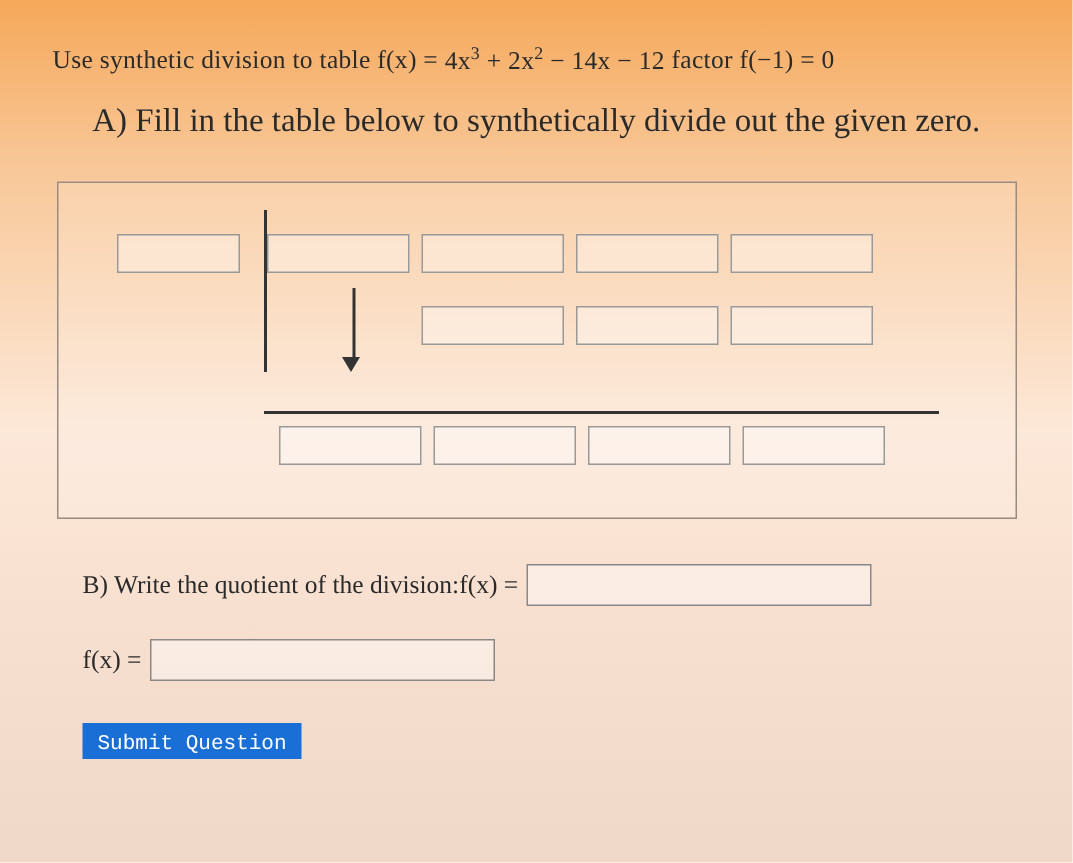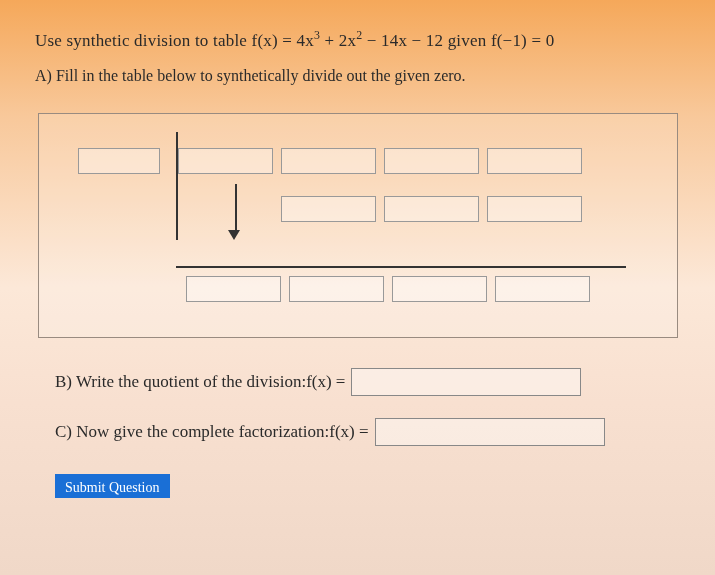--- a/index.html
+++ b/index.html
@@ -12,22 +12,23 @@
     color: #2a2a2a;
     position: relative;
     overflow: hidden;
   }
   .prompt-line {
     font-size: 17px;
     margin-bottom: 16px;
     letter-spacing: 0.2px;
   }
   .part-a {
-    font-size: 16px;
+    font-size: 22px;
     margin-bottom: 28px;
+    text-align: center;
   }
   .math-var { }
   .sup { font-size: 0.7em; vertical-align: super; }
   
   .table-frame {
     border: 1px solid #998b80;
     background: rgba(255,255,255,0.15);
     width: 640px;
     height: 225px;
     margin: 0 auto 30px auto;
@@ -96,36 +97,36 @@
     background: rgba(255,255,255,0.4);
     margin-left: 6px;
   }
   .submit-btn {
     display: inline-block;
     background: #1a6fd6;
     color: #fff;
     font-size: 14px;
     padding: 6px 10px 2px 10px;
     margin-left: 20px;
-    font-family: Liberation Serif, serif;
+    font-family: Liberation Mono, monospace;
     border: none;
     position: relative;
     top: 6px;
   }
 </style>
 </head>
 <body>
 
 
 
 <div class="prompt-line">
   <span>Use synthetic division to table </span>
   <span class="math-var"><span>f(x) = </span></span>
   <span>4<span class="math-var">x</span><span class="sup">3</span> + 2<span class="math-var">x</span><span class="sup">2</span> − 14<span class="math-var">x</span> − 12</span>
-  <span> given </span>
+  <span> factor </span>
   <span><span class="math-var">f</span>(−1) = 0</span>
 </div>
 
 <div class="part-a">A)  Fill in the table below to synthetically divide out the given zero.</div>
 
 <div class="table-frame">
   <div class="syn-grid">
     <div class="vbar"></div>
     <div class="arrow-down">
       <div class="shaft"></div>
@@ -160,21 +161,20 @@
   </div>
 </div>
 
 <div class="part-b">
   <span>B)  Write the quotient of the division:   </span>
   <span class="math-var">f(x) =</span>
   <div class="ans-input"></div>
 </div>
 
 <div class="part-c">
-  <span>C)  Now give the complete factorization:   </span>
   <span class="math-var">f(x) =</span>
   <div class="ans-input"></div>
 </div>
 
 <button class="submit-btn">Submit Question</button>
 
 
 
 
 </body></html>

